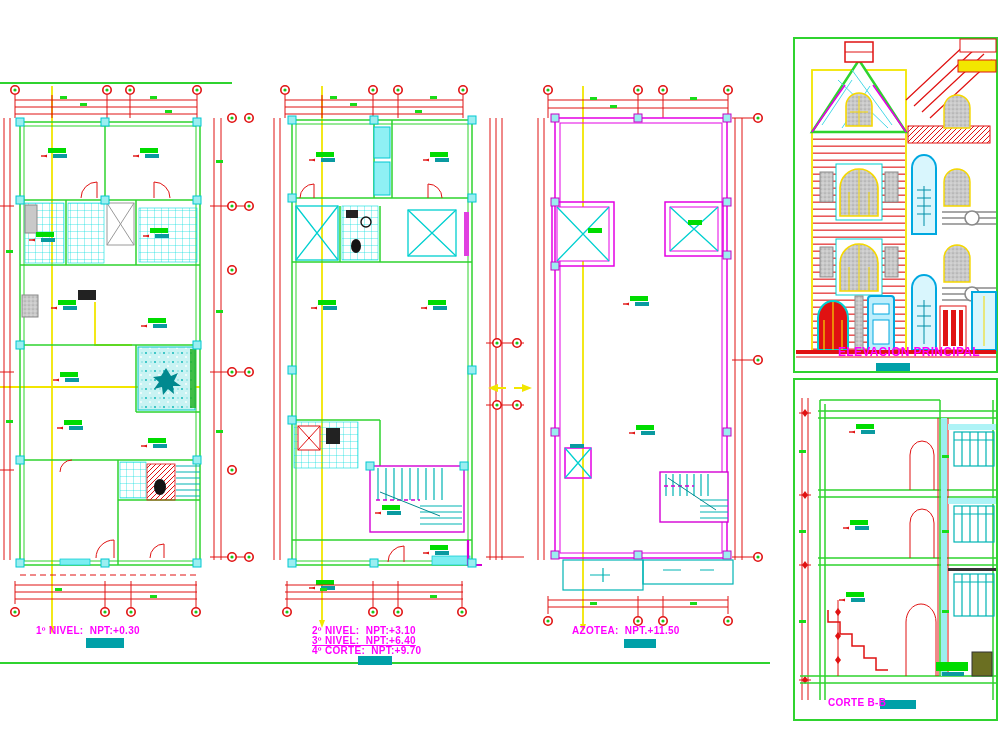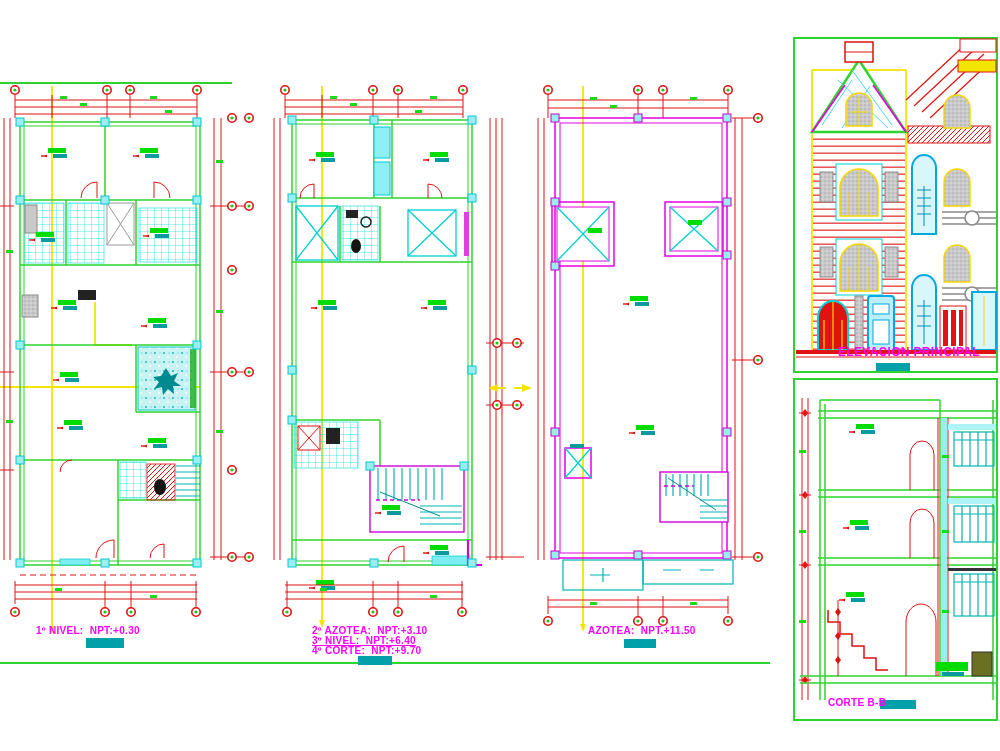--- a/index.html
+++ b/index.html
@@ -478,24 +478,24 @@
     <rect x="942" y="672" width="22" height="4" fill="#0a9aa0"></rect>
     <rect x="972" y="652" width="20" height="24" fill="#6b6f22" stroke="#333"></rect>
   </g>
   <rect x="880" y="700" width="36" height="9" fill="#00a0a8"></rect>
 </g>
 </svg>
 
 <div class="mg" style="left:36px;top:626px;">1º NIVEL:  NPT:+0.30</div>
 <div class="ul" style="left:86px;top:638px;width:38px;height:10px;"></div>
 
-<div class="mg" style="left:312px;top:626px;">2º AZOTEA:  NPT:+3.10</div>
+<div class="mg" style="left:312px;top:626px;">2º NIVEL:  NPT:+3.10</div>
 <div class="mg" style="left:312px;top:636px;text-decoration:underline;">3º NIVEL:  NPT:+6.40</div>
 <div class="mg" style="left:312px;top:646px;">4º CORTE:  NPT:+9.70</div>
 <div class="ul" style="left:358px;top:656px;width:34px;height:9px;"></div>
 
-<div class="mg" style="left:588px;top:626px;">AZOTEA:  NPT.+11.50</div>
+<div class="mg" style="left:572px;top:626px;">AZOTEA:  NPT.+11.50</div>
 <div class="ul" style="left:624px;top:639px;width:32px;height:9px;"></div>
 
 <div class="mg" style="left:838px;top:348px;font-size:12px;">ELEVACION PRINCIPAL</div>
 
 <div class="mg" style="left:828px;top:698px;">CORTE B-B</div>
 </div>
 
 </body></html>

